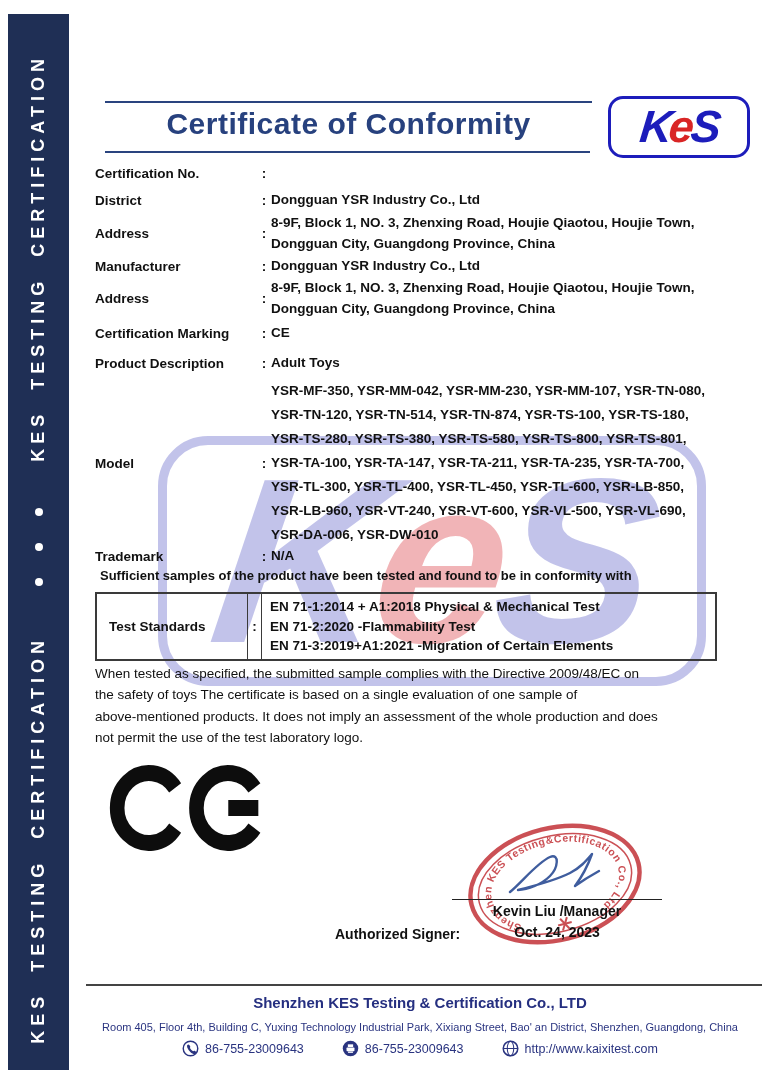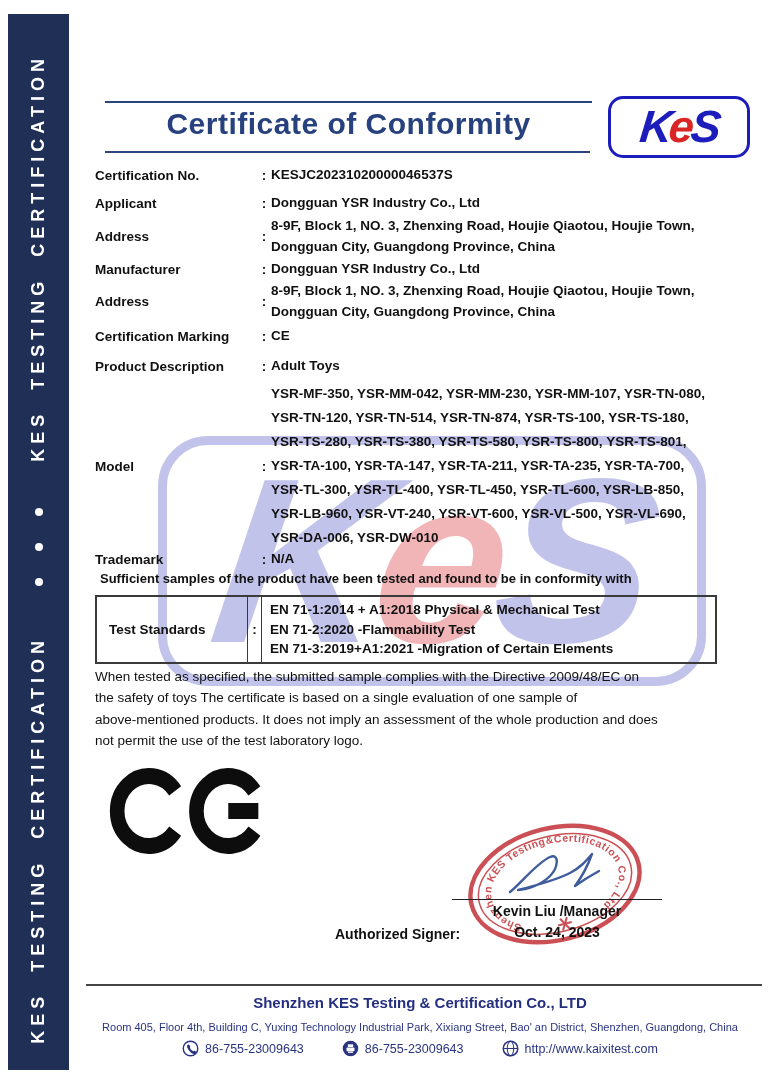--- a/index.html
+++ b/index.html
@@ -121,25 +121,24 @@
     <span>K</span>
     <span class="we">e</span>
     <span>S</span>
   </div>
 
   <div class="content">
 
     <div class="frow r-certno">
       <div class="flabel">Certification No.</div>
       <div class="fcolon">:</div>
-      <div class="fvalue">KESJC20231020000046537S</div>
     </div>
 
     <div class="frow r-applicant">
-      <div class="flabel">Applicant</div>
+      <div class="flabel">District</div>
       <div class="fcolon">:</div>
       <div class="fvalue">Dongguan YSR Industry Co., Ltd</div>
     </div>
 
     <div class="frow r-address1">
       <div class="flabel">Address</div>
       <div class="fcolon">:</div>
       <div class="fvalue">8-9F, Block 1, NO. 3, Zhenxing Road, Houjie Qiaotou, Houjie Town,
 Dongguan City, Guangdong Province, China</div>
     </div>

